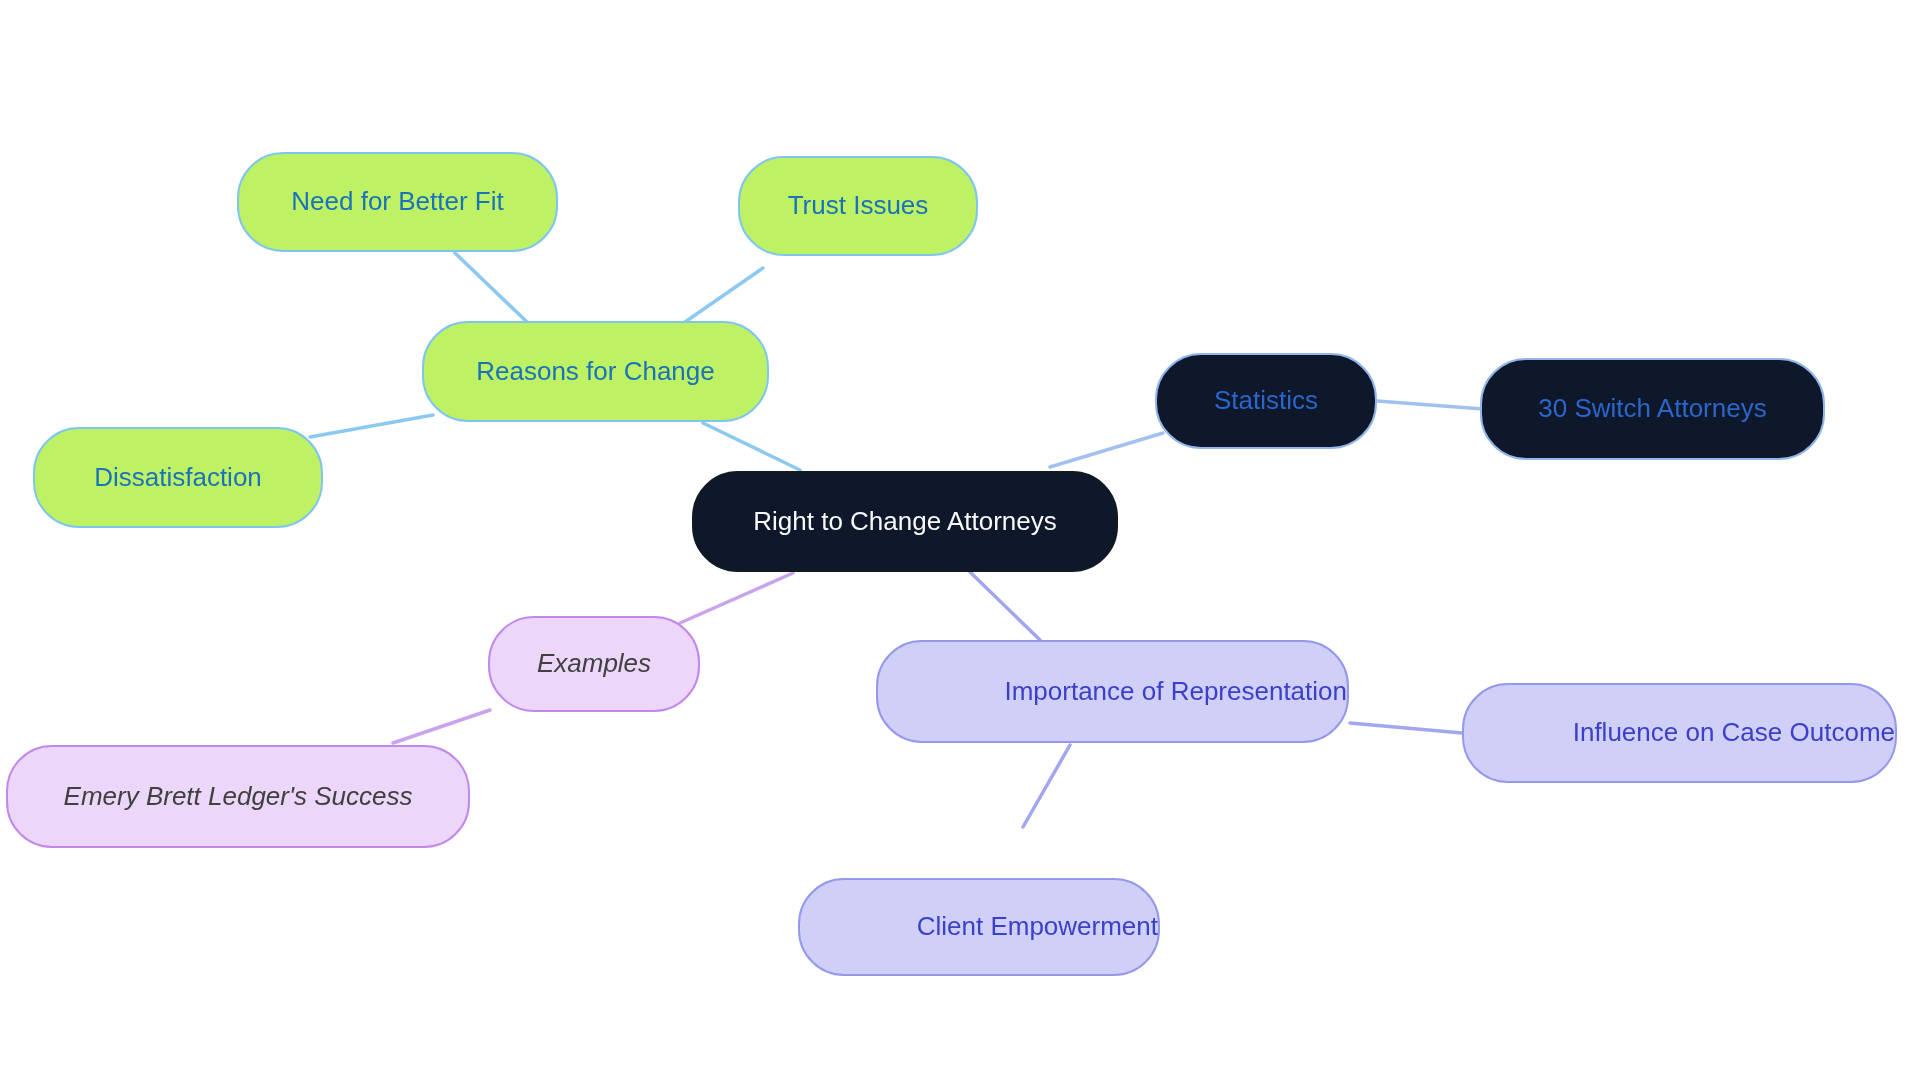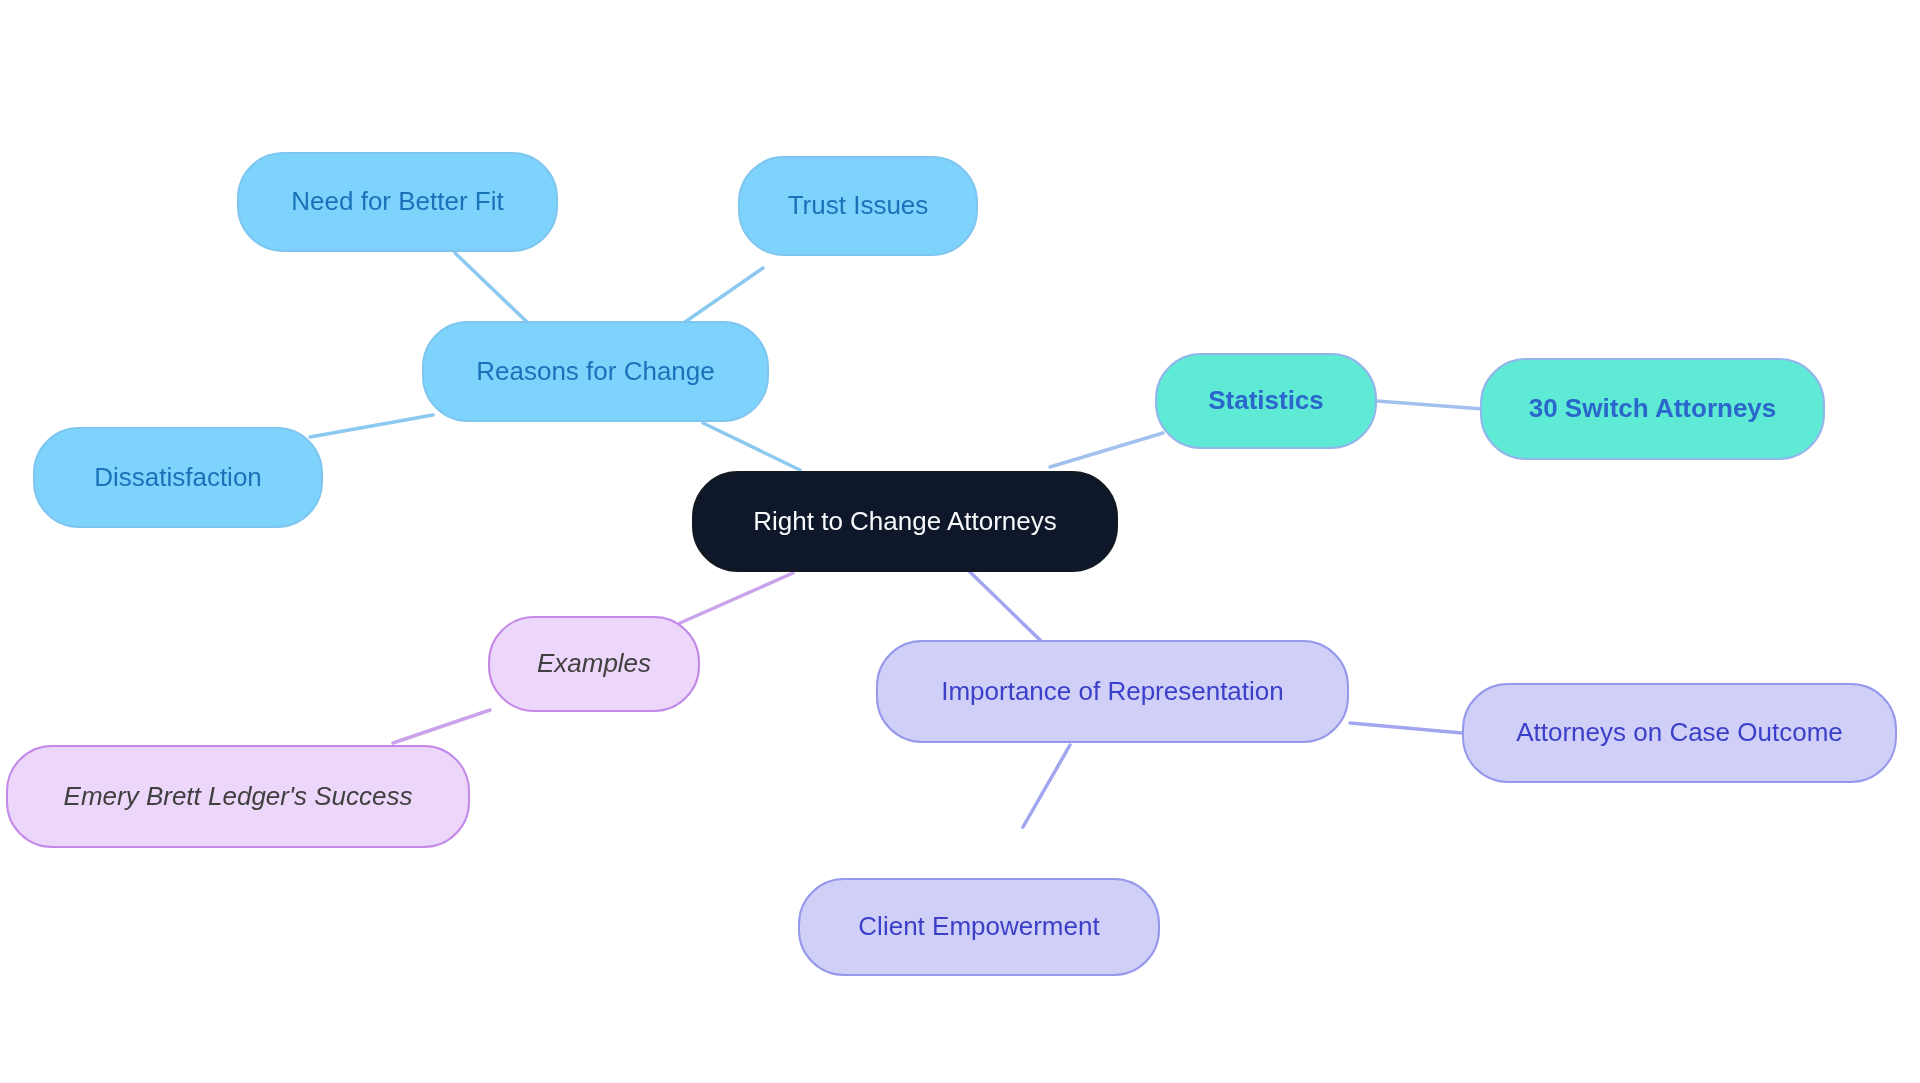--- a/index.html
+++ b/index.html
@@ -45,41 +45,41 @@
     white-space: nowrap;
     cursor: pointer;
     user-select: none;
   }
   .family-root {
     background: #0f172a;
     border-color: #131921;
     color: #f7f9fb;
   }
   .family-reasons {
-    background: #7dd3fc;
+    background: #bef264;
     border-color: #7ec6f0;
     color: #1a73b8;
     justify-content: center;
   }
   .family-statistics {
-    background: #5eead4;
+    background: #0f172a;
     border-color: #92b6ec;
     color: #2a66cb;
-    font-weight: bold;
   }
   .family-examples {
     background: #ecd6f9;
     border-color: #c289e9;
     color: #404040;
     font-style: italic;
   }
   .family-importance {
     background: #cfcff8;
     border-color: #9598eb;
     color: #3c40c9;
+    justify-content: flex-end;
   }
 
   
   #node-root            { left: 692px;  top: 471px; width: 426px; height: 101px; }
   #node-reasons         { left: 422px;  top: 321px; width: 347px; height: 101px; }
   #node-need-fit        { left: 237px;  top: 152px; width: 321px; height: 100px; }
   #node-trust           { left: 738px;  top: 156px; width: 240px; height: 100px; }
   #node-dissatisfaction { left: 33px;   top: 427px; width: 290px; height: 101px; }
   #node-statistics      { left: 1155px; top: 353px; width: 222px; height: 96px;  }
   #node-switch          { left: 1480px; top: 358px; width: 345px; height: 102px; }
@@ -142,20 +142,20 @@
 
   <div class="node family-examples" id="node-emery">
     <span>Emery Brett Ledger's Success</span>
   </div>
 
   <div class="node family-importance" id="node-importance">
     <span>Importance of Representation</span>
   </div>
 
   <div class="node family-importance" id="node-influence">
-    <span>Attorneys on Case Outcome</span>
+    <span>Influence on Case Outcome</span>
   </div>
 
   <div class="node family-importance" id="node-client">
     <span>Client Empowerment</span>
   </div>
 
 </div>
 
 </body></html>

